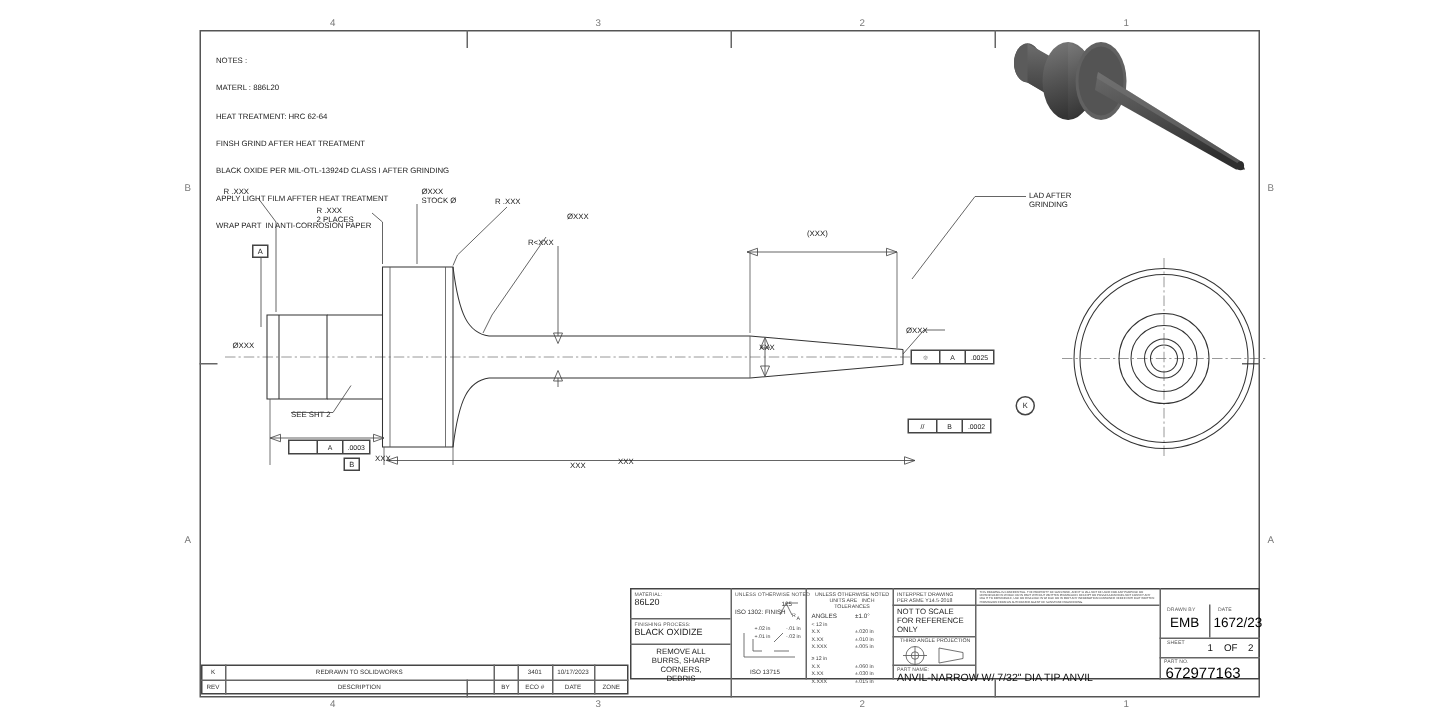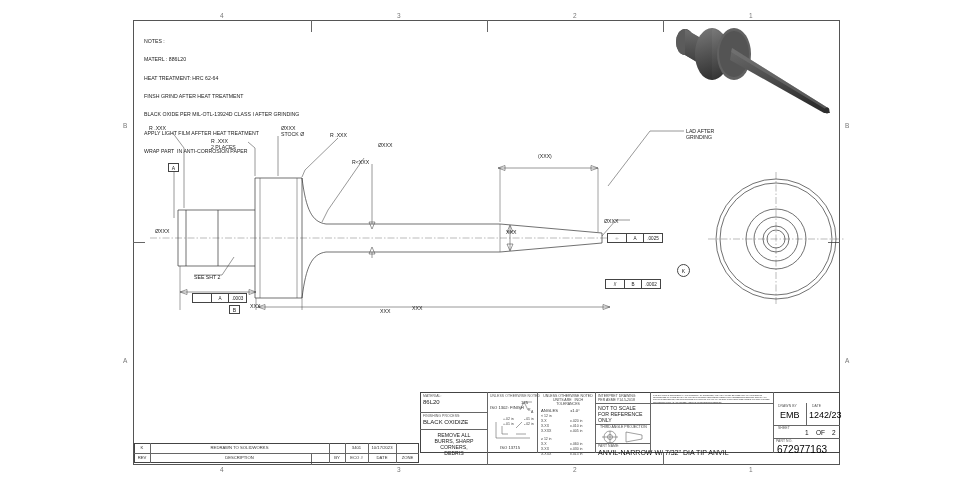--- a/index.html
+++ b/index.html
@@ -323,21 +323,21 @@
   <div class="abs lbl" style="left:598px;top:444px;">PART NAME:</div>
   <div class="abs txt7" style="left:598px;top:449px;">ANVIL-NARROW W/ 7/32" DIA TIP ANVIL</div>
 
   <div class="abs" style="left:653px;top:394px;width:118px;height:14px;font-size:1.9px;
        line-height:2.2px;color:#333;overflow:hidden;">THIS DRAWING IS CONFIDENTIAL. THE PROPERTY OF SUNSTONE, AND IT SHALL NOT BE USED FOR ANY PURPOSE OR REPRODUCED IN WHOLE OR IN PART WITHOUT WRITTEN PERMISSION. RECEIPT OR POSSESSION DOES NOT CONVEY ANY RIGHT TO REPRODUCE, USE OR DISCLOSE IN WHOLE OR IN PART ANY INFORMATION CONTAINED HEREIN WITHOUT WRITTEN PERMISSION FROM AN AUTHORIZED AGENT OF SUNSTONE ENGINEERING.</div>
   <div class="abs fline hline" style="left:650px;top:403px;width:123px;"></div>
 
   <div class="abs lbl" style="left:778px;top:404px;">DRAWN BY</div>
   <div class="abs valbig" style="left:780px;top:410px;">EMB</div>
   <div class="abs lbl" style="left:812px;top:404px;">DATE</div>
-  <div class="abs valbig" style="left:809px;top:410px;">1242/23</div>
+  <div class="abs valbig" style="left:809px;top:410px;">1672/23</div>
   <div class="abs fline hline" style="left:773px;top:425px;width:67px;"></div>
   <div class="abs lbl" style="left:778px;top:426px;">SHEET</div>
   <div class="abs val" style="left:805px;top:429px;">1</div>
   <div class="abs val" style="left:816px;top:429px;">OF</div>
   <div class="abs val" style="left:832px;top:429px;">2</div>
   <div class="abs fline hline" style="left:773px;top:438px;width:67px;"></div>
   <div class="abs lbl" style="left:776px;top:439px;">PART NO.</div>
   <div class="abs" style="left:777px;top:444px;font-size:10px;color:#000;">672977163</div>
 
   <div class="abs tb" style="left:134px;top:443px;width:285px;height:20px;"></div>

